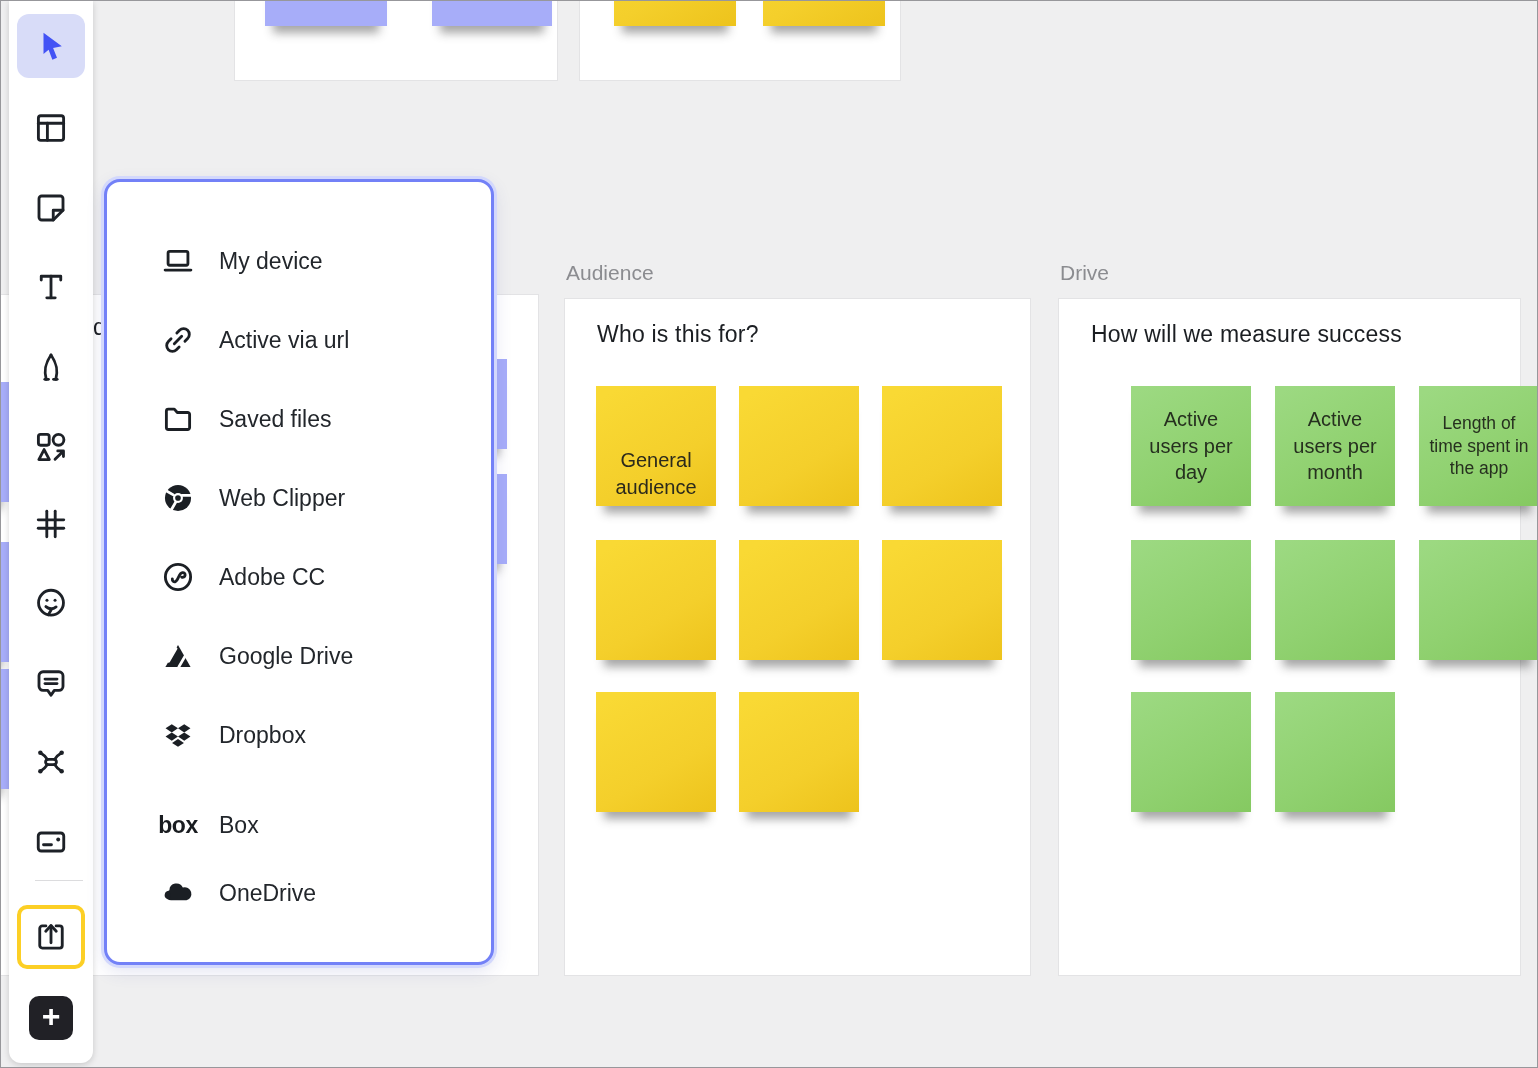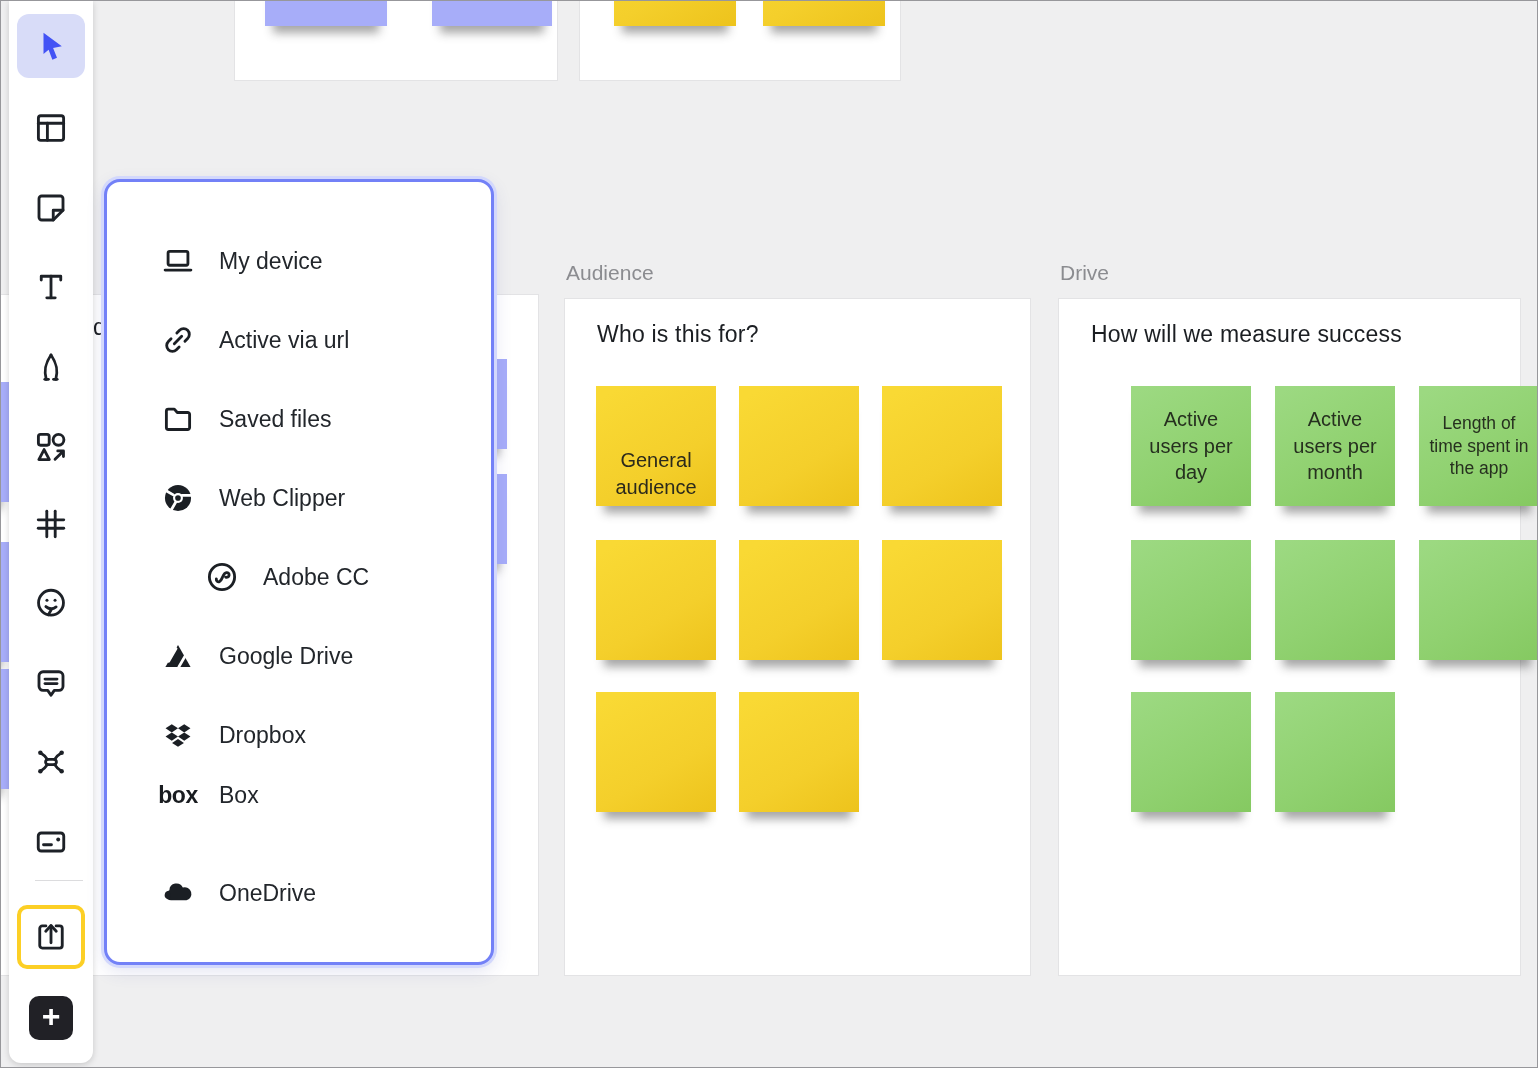--- a/index.html
+++ b/index.html
@@ -305,21 +305,21 @@
         <circle class="wf" cx="12" cy="12" r="3.5"></circle>
         <circle class="f" cx="12" cy="12" r="2"></circle>
         <line class="w" x1="14.9" y1="10.1" x2="21.2" y2="10.1" stroke-width="2"></line>
         <line class="w" x1="10.4" y1="14.9" x2="7.2" y2="20.5" stroke-width="2"></line>
         <line class="w" x1="8.7" y1="9.8" x2="3" y2="6.6" stroke-width="2"></line>
       </svg>
     </span>
     <span class="mi-label">Web Clipper</span>
   </div>
 
-  <div class="menu-item" style="top:366px;margin-left:44px;">
+  <div class="menu-item" style="top:366px;">
     <span class="mi-icon">
       <svg viewBox="0 0 24 24">
         <circle cx="12" cy="12" r="8.9" stroke-width="2.1"></circle>
         <path d="M8 13.3 C7.8 15 9.2 15.8 10.3 15.2 C11.5 14.6 11.9 13 12.6 11.6 C13.2 10.3 13.8 9.1 15.1 8.9 C16.3 8.7 17.2 9.6 17 10.8 C16.8 12 15.7 12.5 14.6 12.1" stroke-width="1.8"></path>
       </svg>
     </span>
     <span class="mi-label">Adobe CC</span>
   </div>
 
   <div class="menu-item" style="top:445px;">
@@ -339,21 +339,21 @@
         <path class="f" d="M7.6 4.4 L12 7.3 L7.6 10.2 L3.2 7.3 Z"></path>
         <path class="f" d="M16.4 4.4 L20.8 7.3 L16.4 10.2 L12 7.3 Z"></path>
         <path class="f" d="M7.6 10.2 L12 13.1 L7.6 16 L3.2 13.1 Z"></path>
         <path class="f" d="M16.4 10.2 L20.8 13.1 L16.4 16 L12 13.1 Z"></path>
         <path class="f" d="M12 14.9 L16.2 17.6 L12 20.3 L7.8 17.6 Z"></path>
       </svg>
     </span>
     <span class="mi-label">Dropbox</span>
   </div>
 
-  <div class="menu-item" style="top:584px;padding-left:16px;">
+  <div class="menu-item" style="top:614px;padding-left:16px;">
     <span class="mi-icon">
       <span class="wordmark">box</span>
     </span>
     <span class="mi-label">Box</span>
   </div>
 
   <div class="menu-item" style="top:682px;">
     <span class="mi-icon">
       <svg viewBox="0 0 24 24">
         <path class="f" d="M18 17.2 H7.1 A3.7 3.7 0 0 1 5.9 10 A5 5 0 0 1 15.4 8.1 A3.6 3.6 0 0 1 18 17.2 Z"></path>

